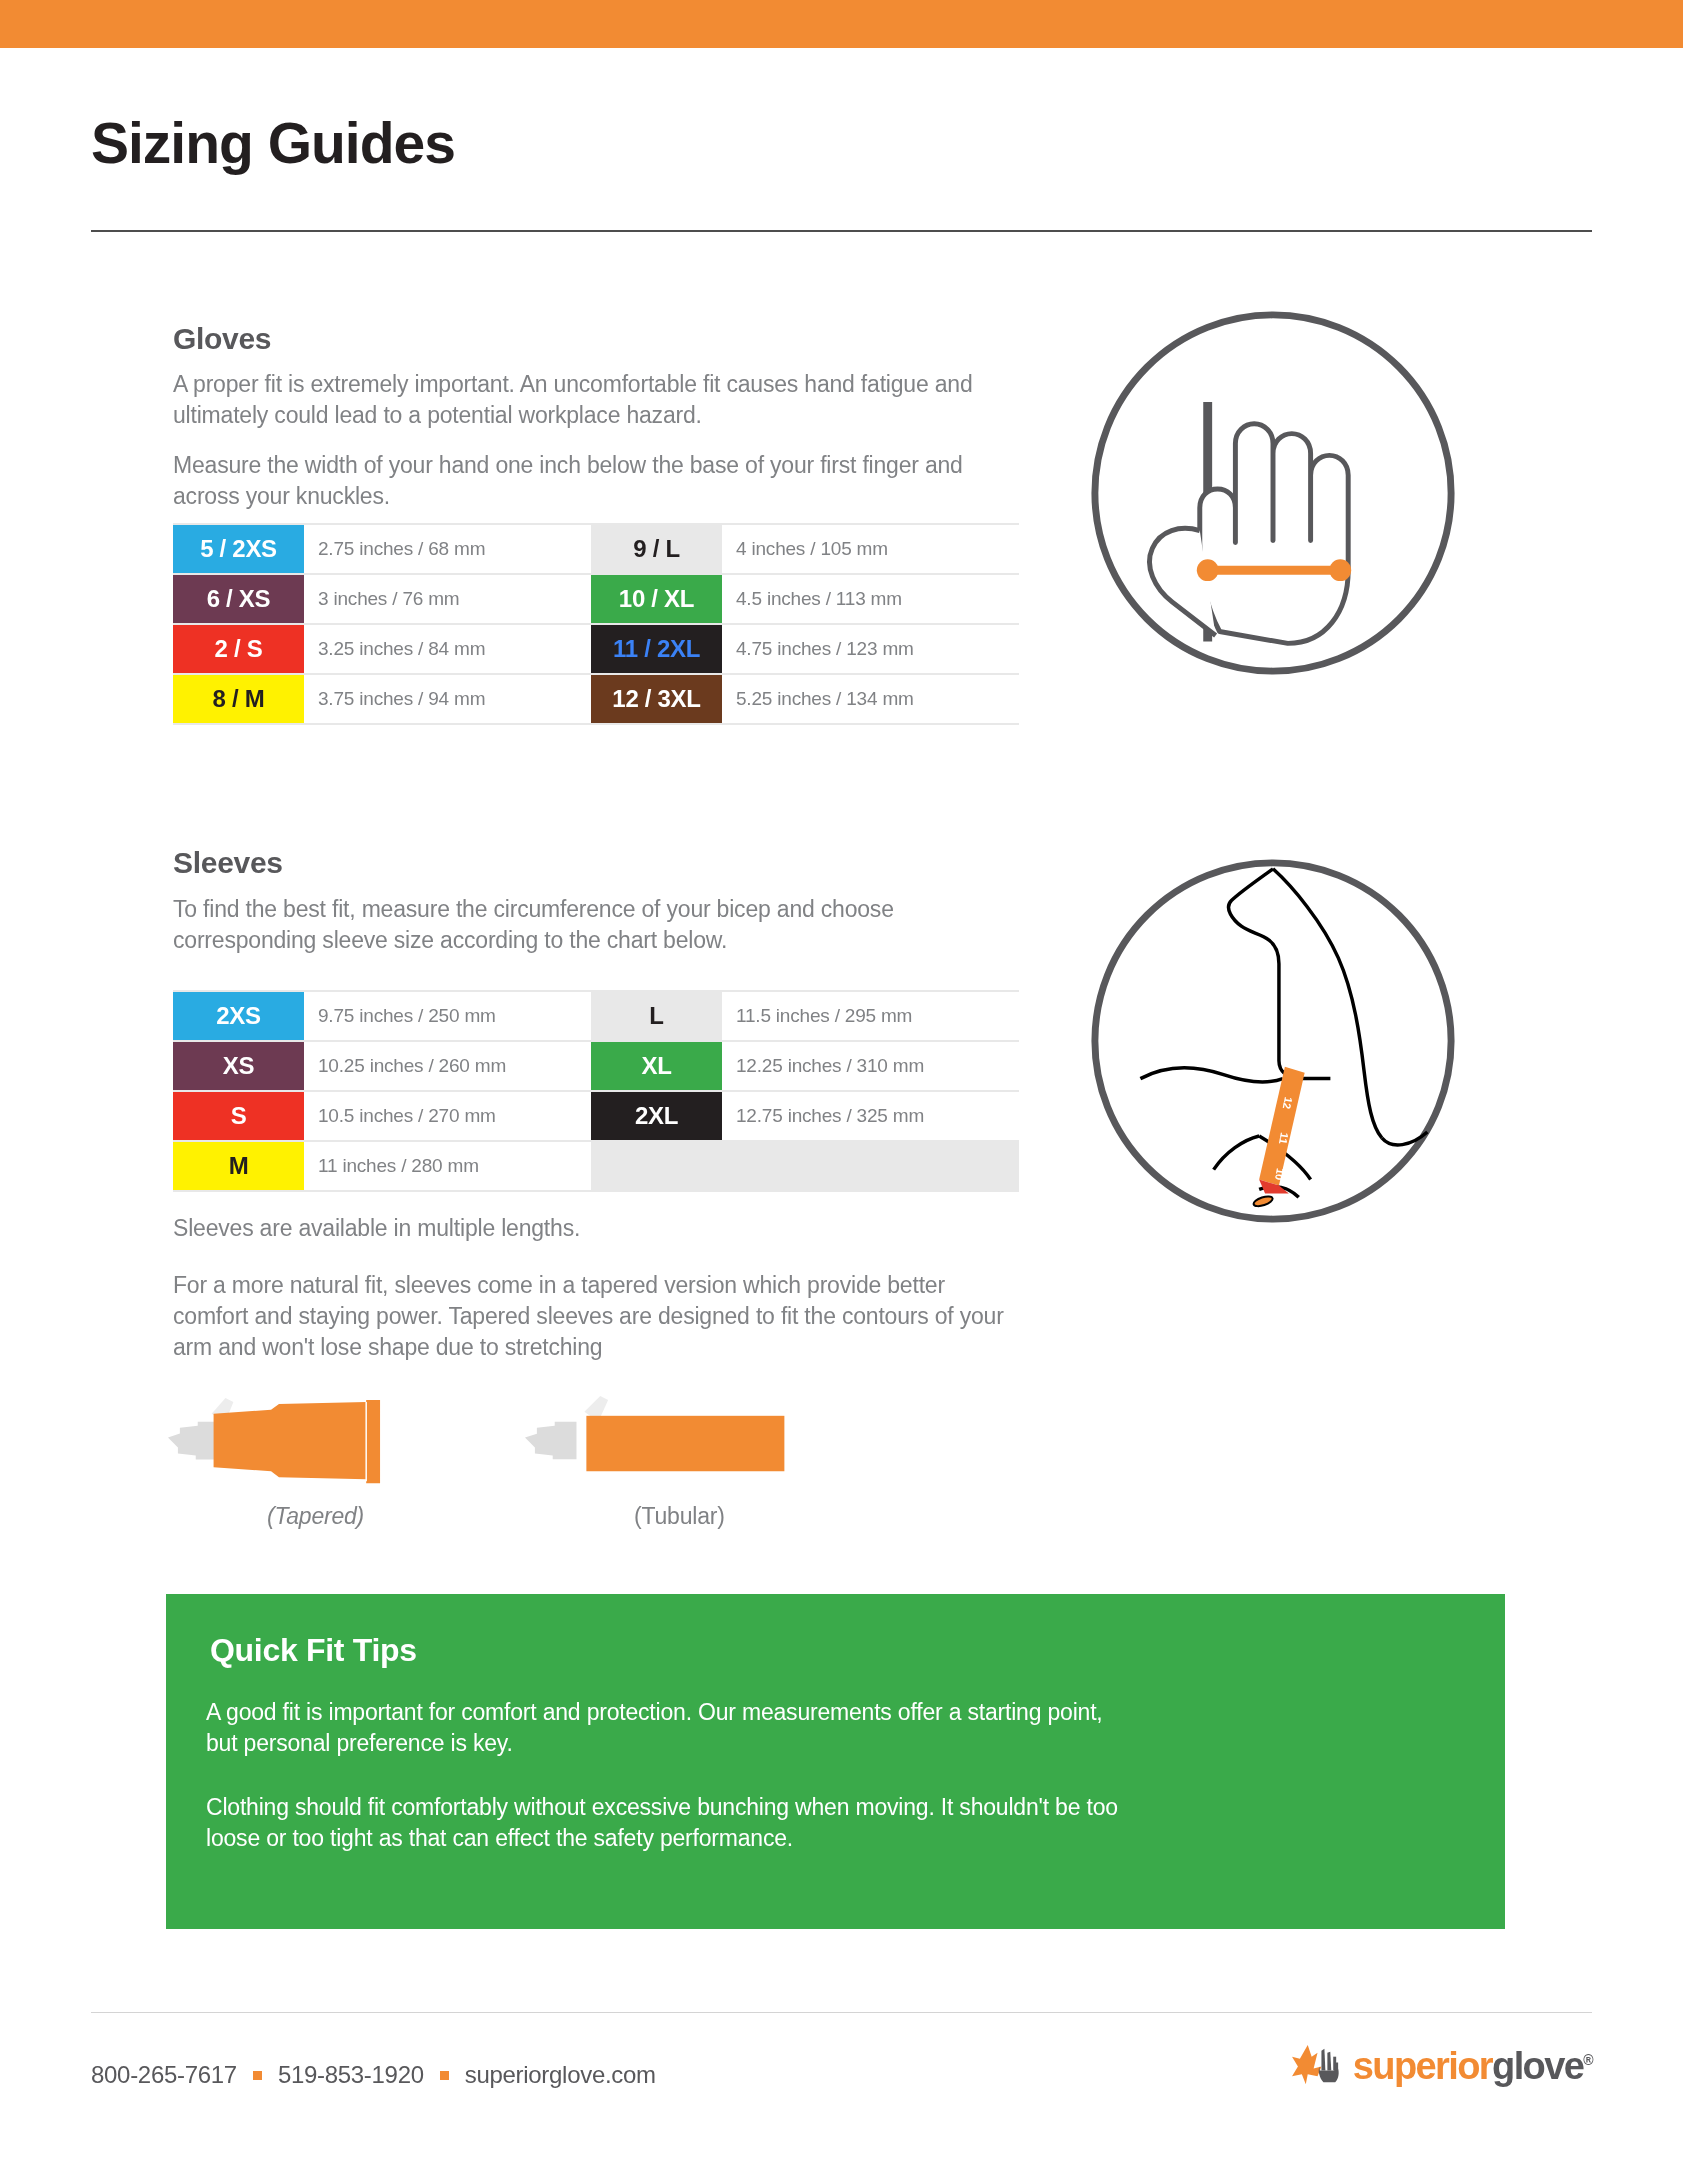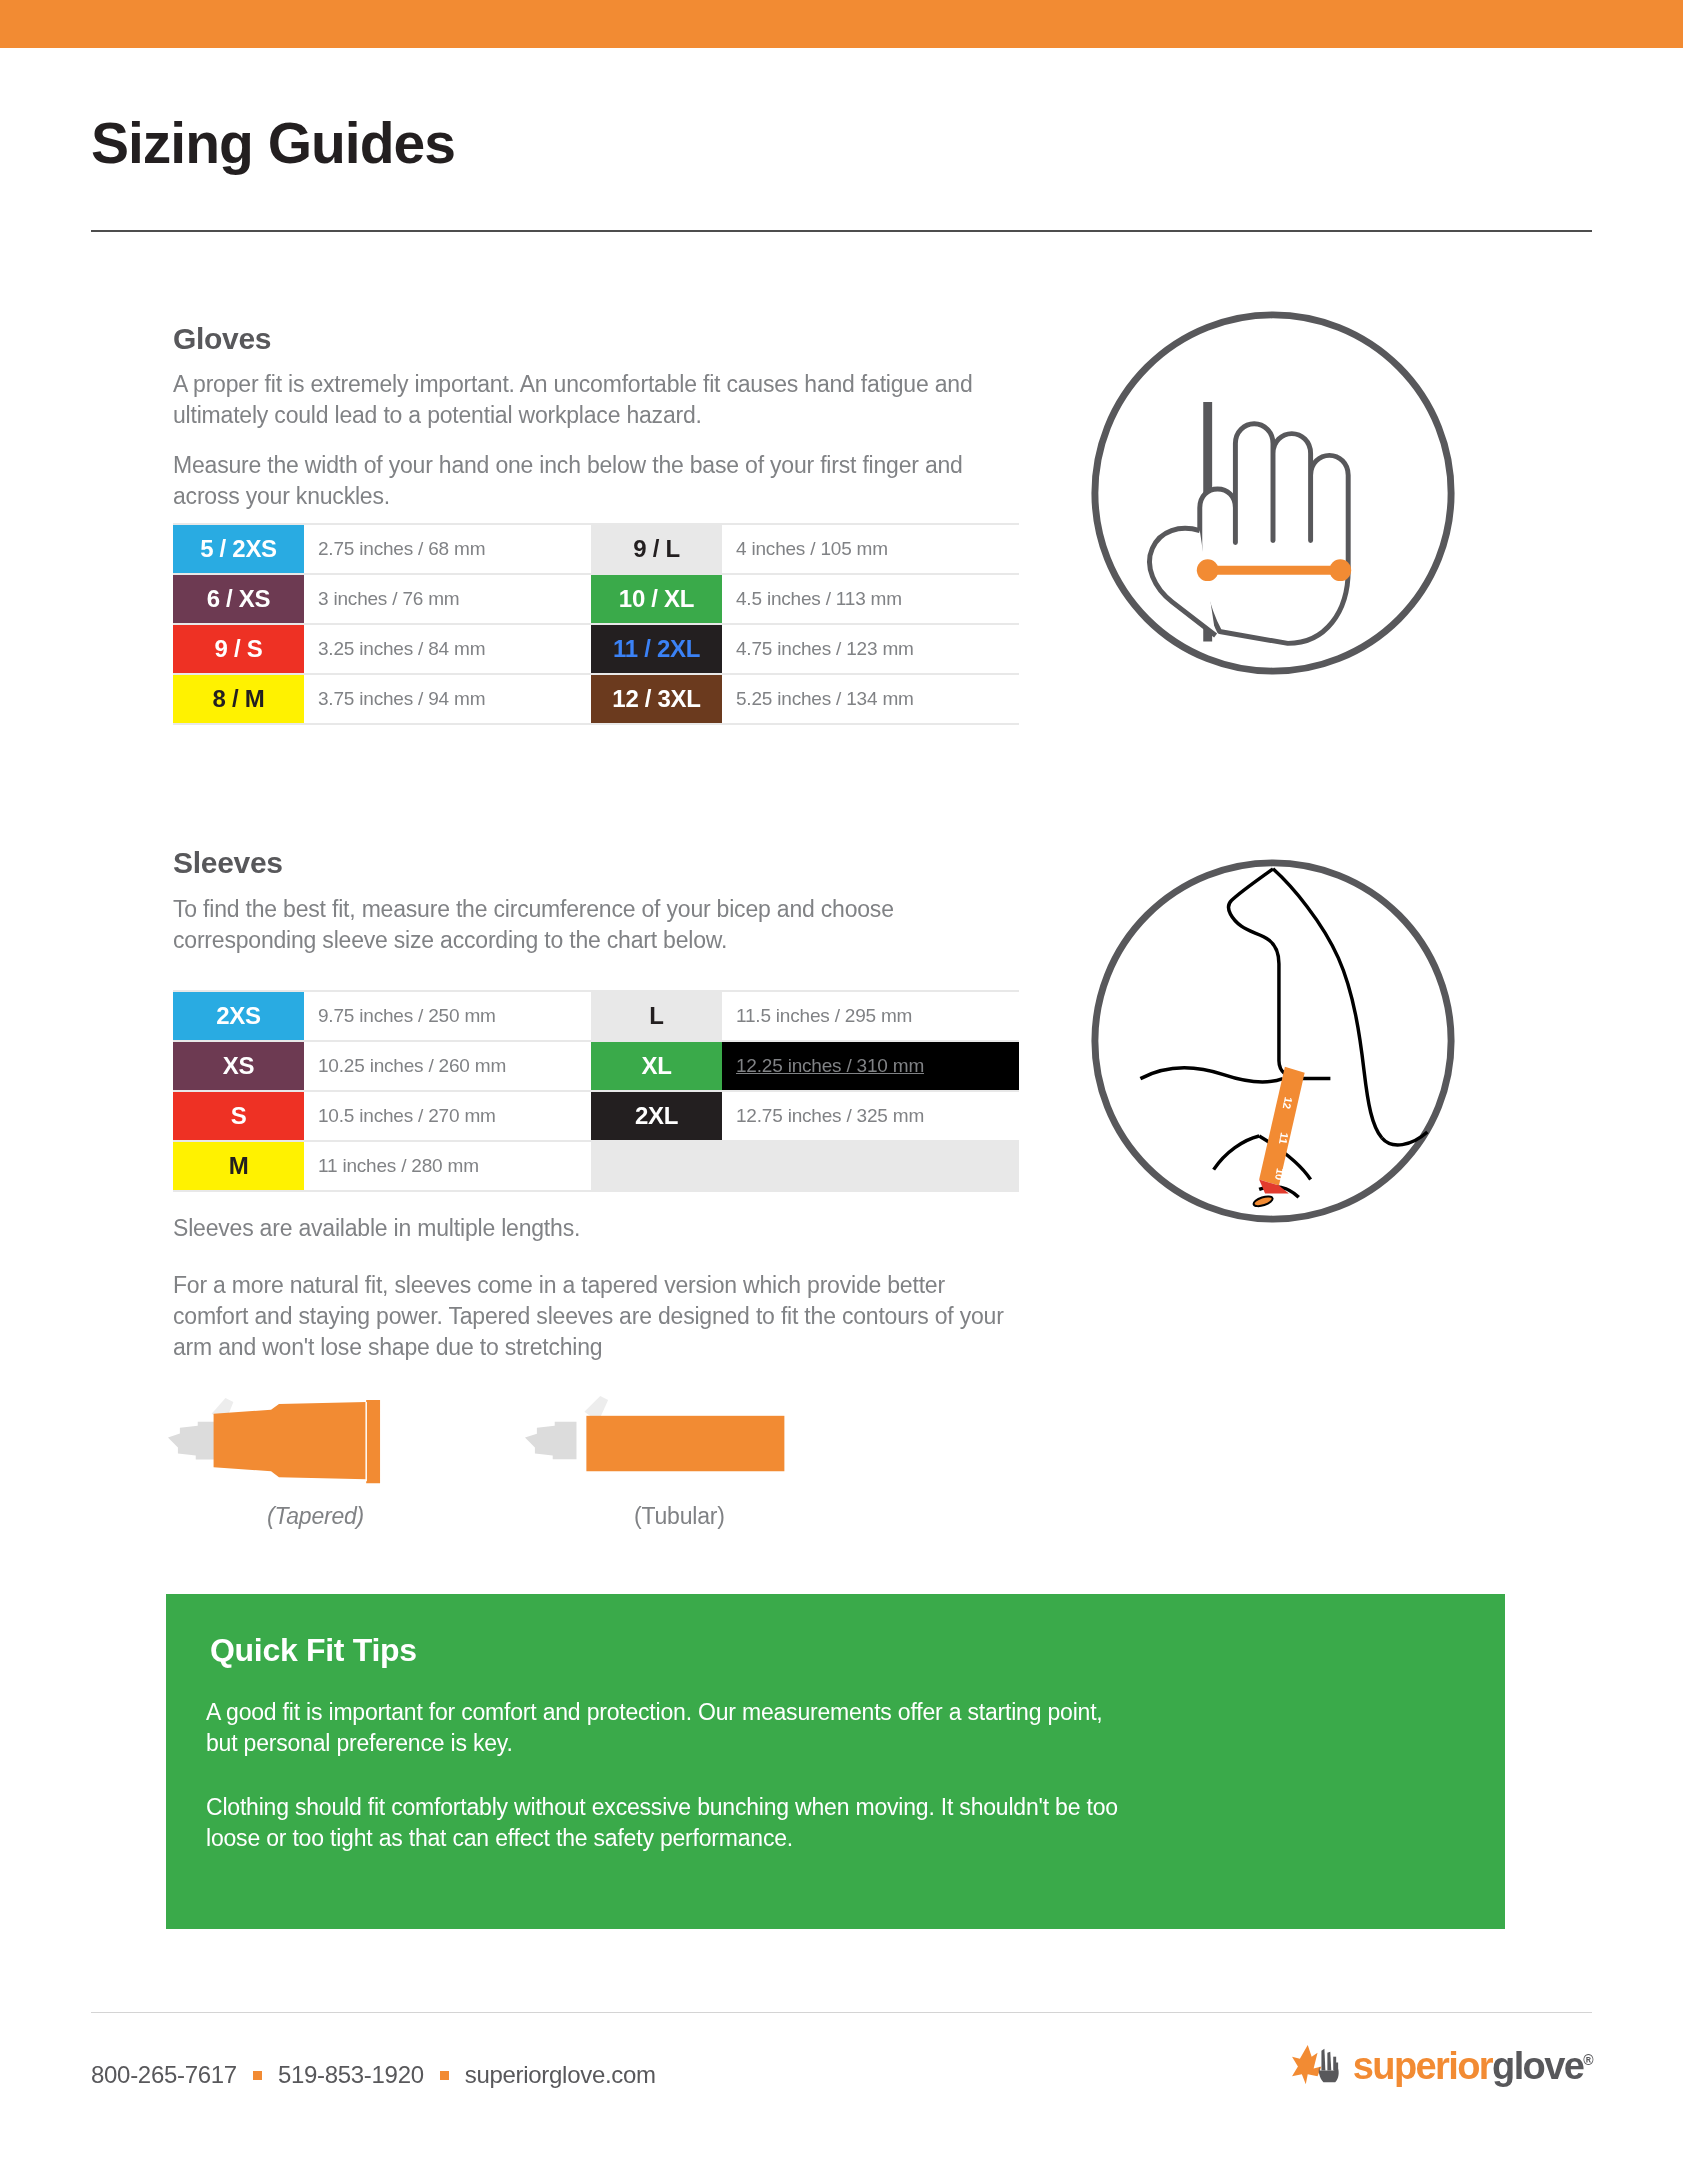--- a/index.html
+++ b/index.html
@@ -83,21 +83,21 @@
         <div class="swatch" style="background: transparent; color: rgb(35, 31, 32);">9 / L</div>
         <div class="meas" style="flex: 1 1 0%; background: rgb(255, 255, 255);">4 inches / 105 mm</div>
       </div>
       <div class="trow">
         <div class="swatch" style="background: rgb(109, 58, 82); color: rgb(255, 255, 255);">6 / XS</div>
         <div class="meas" style="width: 287px; background: rgb(255, 255, 255);">3 inches / 76 mm</div>
         <div class="swatch" style="background: rgb(58, 170, 74); color: rgb(255, 255, 255);">10 / XL</div>
         <div class="meas" style="flex: 1 1 0%; background: rgb(255, 255, 255);">4.5 inches / 113 mm</div>
       </div>
       <div class="trow">
-        <div class="swatch" style="background: rgb(238, 49, 36); color: rgb(255, 255, 255);">9 / S</div>
+        <div class="swatch" style="background: rgb(238, 49, 36); color: rgb(255, 255, 255);">2 / S</div>
         <div class="meas" style="width: 287px; background: rgb(255, 255, 255);">3.25 inches / 84 mm</div>
         <div class="swatch" style="background: rgb(35, 31, 32); color: #3b82f6;">11 / 2XL</div>
         <div class="meas" style="flex: 1 1 0%; background: rgb(255, 255, 255);">4.75 inches / 123 mm</div>
       </div>
       <div class="trow">
         <div class="swatch" style="background: rgb(255, 242, 0); color: rgb(35, 31, 32);">8 / M</div>
         <div class="meas" style="width: 287px; background: rgb(255, 255, 255);">3.75 inches / 94 mm</div>
         <div class="swatch" style="background: rgb(107, 58, 30); color: rgb(255, 255, 255);">12 / 3XL</div>
         <div class="meas" style="flex: 1 1 0%; background: rgb(255, 255, 255);">5.25 inches / 134 mm</div>
       </div>
@@ -125,21 +125,21 @@
       <div class="trow">
         <div class="swatch" style="background: rgb(41, 171, 226); color: rgb(255, 255, 255);">2XS</div>
         <div class="meas" style="width: 287px; background: rgb(255, 255, 255);">9.75 inches / 250 mm</div>
         <div class="swatch" style="background: transparent; color: rgb(35, 31, 32);">L</div>
         <div class="meas" style="flex: 1 1 0%; background: rgb(255, 255, 255);">11.5 inches / 295 mm</div>
       </div>
       <div class="trow">
         <div class="swatch" style="background: rgb(109, 58, 82); color: rgb(255, 255, 255);">XS</div>
         <div class="meas" style="width: 287px; background: rgb(255, 255, 255);">10.25 inches / 260 mm</div>
         <div class="swatch" style="background: rgb(58, 170, 74); color: rgb(255, 255, 255);">XL</div>
-        <div class="meas" style="flex: 1 1 0%; background: #000000; text-decoration: underline;">12.25 inches / 310 mm</div>
+        <div class="meas" style="flex: 1 1 0%; background: #ffffff;">12.25 inches / 310 mm</div>
       </div>
       <div class="trow">
         <div class="swatch" style="background: rgb(238, 49, 36); color: rgb(255, 255, 255);">S</div>
         <div class="meas" style="width: 287px; background: rgb(255, 255, 255);">10.5 inches / 270 mm</div>
         <div class="swatch" style="background: rgb(35, 31, 32); color: rgb(255, 255, 255);">2XL</div>
         <div class="meas" style="flex: 1 1 0%; background: rgb(255, 255, 255);">12.75 inches / 325 mm</div>
       </div>
       <div class="trow">
         <div class="swatch" style="background: rgb(255, 242, 0); color: rgb(35, 31, 32);">M</div>
         <div class="meas" style="width: 287px; background: rgb(255, 255, 255);">11 inches / 280 mm</div>

